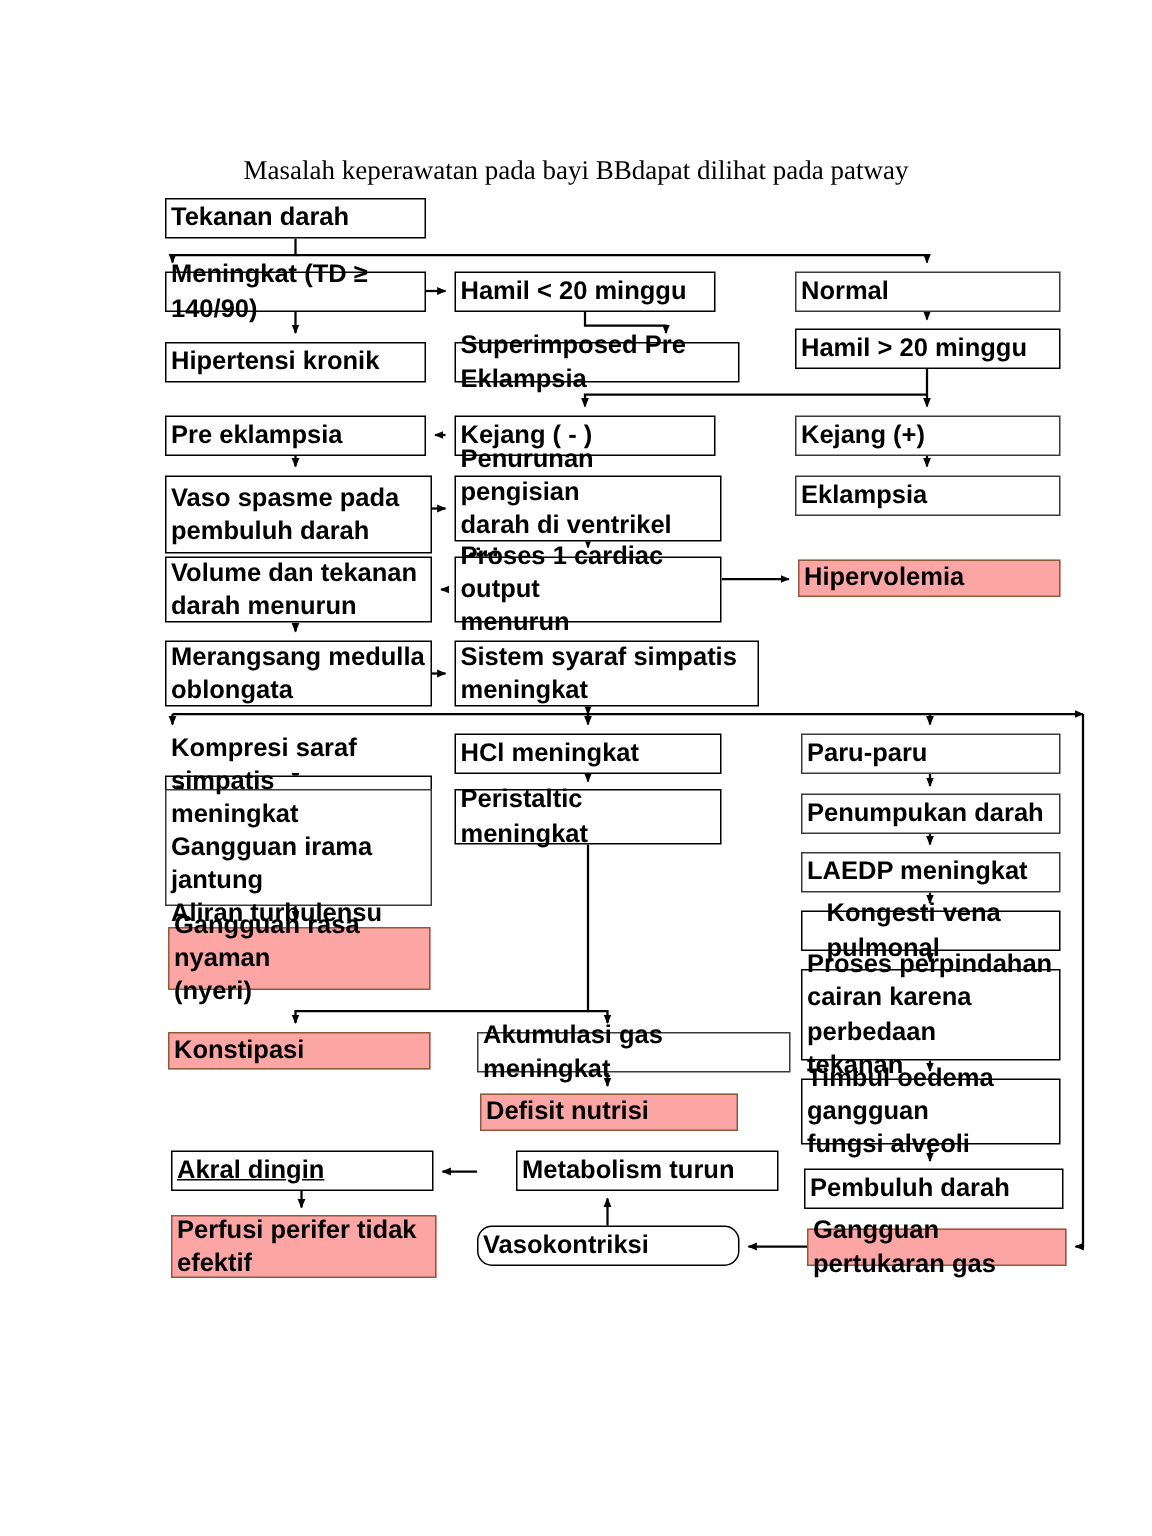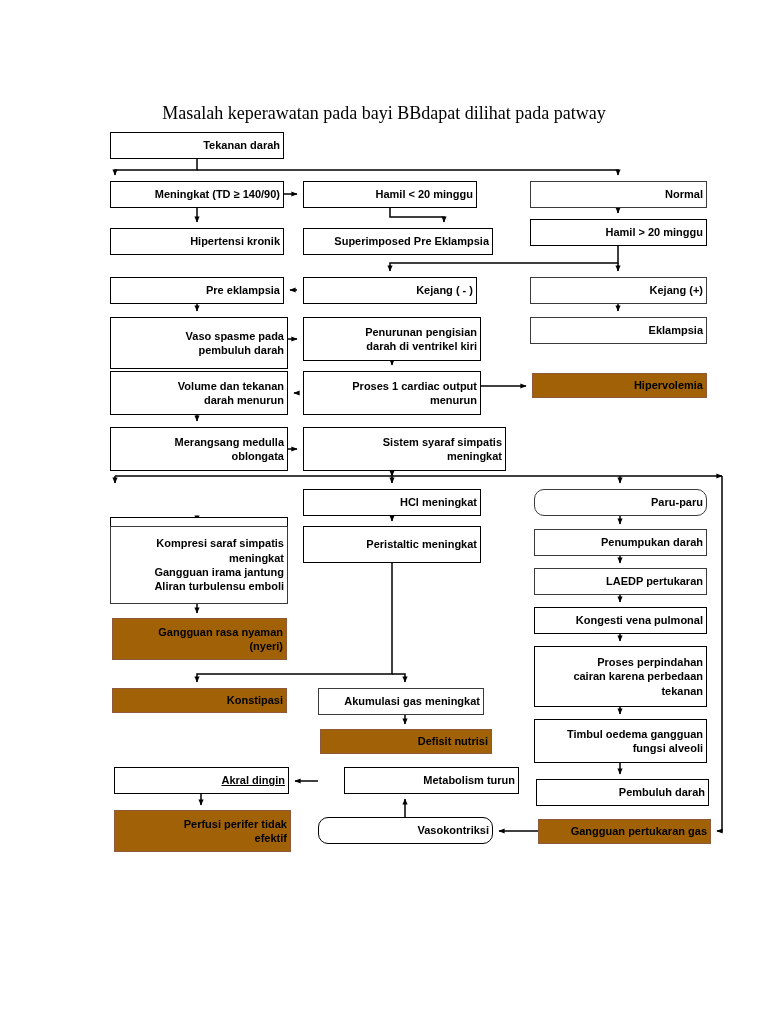--- a/index.html
+++ b/index.html
@@ -30,32 +30,32 @@
     font-size: 18px;
     color: #000;
     white-space: nowrap;
   }
   .node {
     position: absolute;
     box-sizing: border-box;
     display: flex;
     align-items: center;
     justify-content: center;
-    text-align: right;
+    text-align: left;
     font-family: "Liberation Sans", sans-serif;
-    font-size: 11px;
+    font-size: 17px;
     font-weight: 600;
     line-height: 1.30;
     color: #000000;
     background: #ffffff;
     border: 1.6px solid #000000;
     padding: 1px 3px;
   }
   .node.thin { border-width: 1.1px; border-color: #3a3a3a; }
-  .node.orange { background: #a16207; border: 1.3px solid #8f5a3c; }
+  .node.orange { background: #fca5a5; border: 1.3px solid #8f5a3c; }
   .node span { display: block; width: 100%; }
   svg line, svg path, svg polygon { shape-rendering: geometricPrecision; }
 </style>
 </head>
 <body>
 
 <div id="title">Masalah keperawatan pada bayi BBdapat dilihat pada patway</div>
 
 <svg id="canvas" width="768" height="1024" viewBox="0 0 768 1024" xmlns="http://www.w3.org/2000/svg">
   <defs>
@@ -160,48 +160,48 @@
     </div>
     <div class="node" style="left: 303px; top: 427px; width: 203px; height: 44px;">
       <span>Sistem syaraf simpatis<br>meningkat</span>
     </div>
     <div class="node" style="left: 110px; top: 517px; width: 178px; height: 27px;">
       <span>Jantung</span>
     </div>
     <div class="node" style="left: 303px; top: 489px; width: 178px; height: 27px;">
       <span>HCl meningkat</span>
     </div>
-    <div class="node thin" style="left: 534px; top: 489px; width: 173px; height: 27px; border-radius: 10px;">
+    <div class="node thin" style="left: 534px; top: 489px; width: 173px; height: 27px;">
       <span>Paru-paru</span>
     </div>
     <div class="node thin" style="left: 110px; top: 526px; width: 178px; height: 78px;">
       <span>Kompresi saraf simpatis<br>meningkat<br>Gangguan irama jantung<br>Aliran turbulensu emboli</span>
     </div>
     <div class="node" style="left: 303px; top: 526px; width: 178px; height: 37px;">
       <span>Peristaltic meningkat</span>
     </div>
     <div class="node thin" style="left: 534px; top: 529px; width: 173px; height: 27px;">
       <span>Penumpukan darah</span>
     </div>
     <div class="node thin" style="left: 534px; top: 568px; width: 173px; height: 27px;">
-      <span>LAEDP pertukaran</span>
+      <span>LAEDP meningkat</span>
     </div>
     <div class="node" style="left: 534px; top: 607px; width: 173px; height: 27px; padding-left: 16px;">
       <span>Kongesti vena pulmonal</span>
     </div>
     <div class="node orange" style="left: 112px; top: 618px; width: 175px; height: 42px;">
       <span>Gangguan rasa nyaman<br>(nyeri)</span>
     </div>
     <div class="node" style="left: 534px; top: 646px; width: 173px; height: 61px;">
       <span>Proses perpindahan<br>cairan karena perbedaan<br>tekanan</span>
     </div>
     <div class="node orange" style="left: 112px; top: 688px; width: 175px; height: 25px;">
       <span>Konstipasi</span>
     </div>
-    <div class="node thin" style="left: 318px; top: 688px; width: 166px; height: 27px;">
+    <div class="node thin" style="left: 318px; top: 688px; width: 209px; height: 27px;">
       <span>Akumulasi gas meningkat</span>
     </div>
     <div class="node" style="left: 534px; top: 719px; width: 173px; height: 44px;">
       <span>Timbul oedema gangguan<br>fungsi alveoli</span>
     </div>
     <div class="node orange" style="left: 320px; top: 729px; width: 172px; height: 25px;">
       <span>Defisit nutrisi</span>
     </div>
     <div class="node" style="left: 536px; top: 779px; width: 173px; height: 27px;">
       <span>Pembuluh darah</span>

